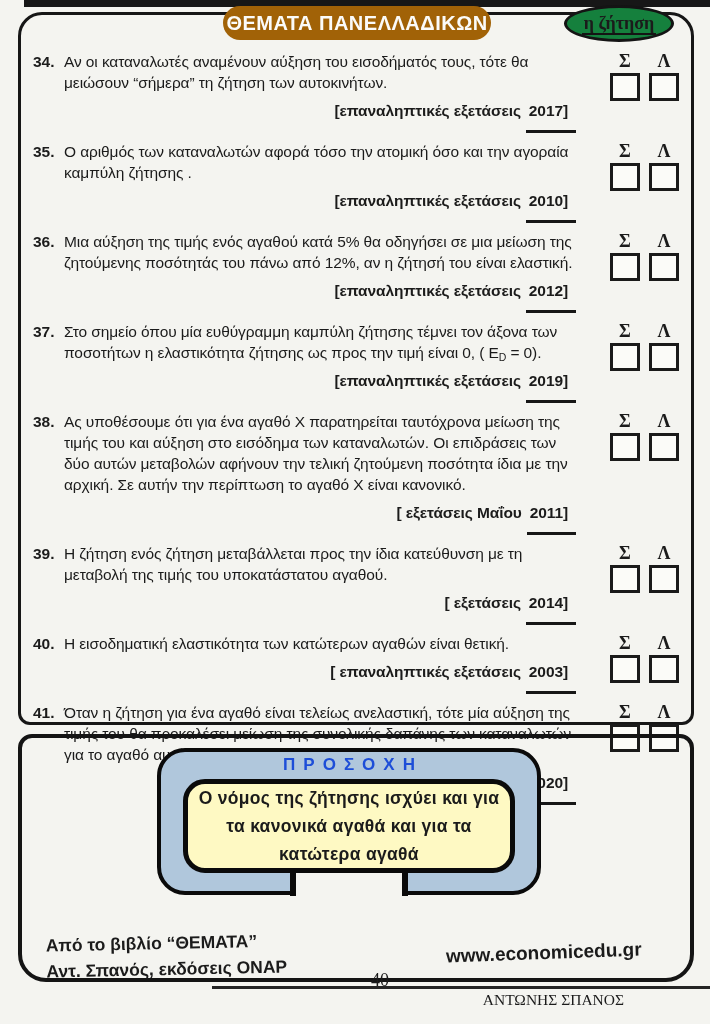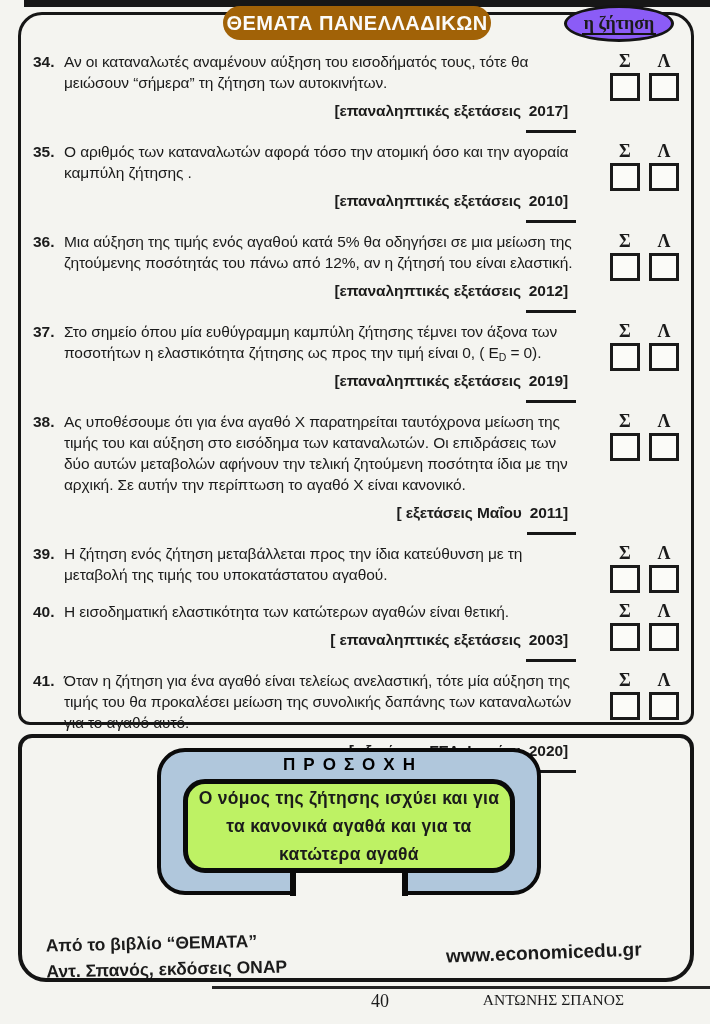--- a/index.html
+++ b/index.html
@@ -29,21 +29,21 @@
     background: #a16207; border-radius: 17px;
     display: flex; align-items: center; justify-content: center;
   }
   .header-pill span {
     color: #fbfbf9; font-weight: 700; font-size: 20px; letter-spacing: 0.5px;
     white-space: nowrap;
   }
   .topic-oval {
     position: absolute; left: 543px; top: -10px; width: 110px; height: 37px;
     border: 3px solid #141414; border-radius: 50%;
-    background: #8b5cf6;
+    background: #15803d;
     display: flex; align-items: center; justify-content: center;
   }
   .topic-oval span {
     font-family: "Liberation Serif", serif;
     font-weight: 700; font-size: 18px; white-space: nowrap;
     border-bottom: 2px solid #141414; padding: 0 2px 0 2px; line-height: 20px;
   }
 
   .questions { position: absolute; left: 12px; top: 36px; width: 648px; }
 
@@ -88,32 +88,32 @@
   }
   .attention {
     position: absolute; left: 135px; top: 10px; width: 384px; height: 147px;
     background: #b0c7dc;
     border: 4px solid #0a0a0a;
     border-radius: 28px;
   }
   .attention-title {
     text-align: center; margin-top: 3px;
     font-weight: 700; font-size: 17px; letter-spacing: 8px; padding-left: 8px;
-    color: #000000;
+    color: #1d4ed8;
   }
   .attention-notch {
     position: absolute; left: 50%; transform: translateX(-50%);
     bottom: -5px; width: 118px; height: 32px;
     background: #f4f4f0;
     border-left: 6px solid #0a0a0a; border-right: 6px solid #0a0a0a;
     z-index: 1;
   }
   .attention-inner {
     position: absolute; left: 22px; right: 22px; top: 27px; bottom: 18px;
-    background: #bef264;
+    background: #fef9c3;
     border: 5px solid #0a0a0a; border-radius: 22px;
     display: flex; align-items: center; justify-content: center;
     z-index: 2;
   }
   .attention-inner span {
     display: block; max-width: 305px; text-align: center;
     font-weight: 700; font-size: 17.5px; line-height: 28px; letter-spacing: 0.3px;
   }
   .footer-left {
     position: absolute; left: 24px; top: 192px;
@@ -125,21 +125,21 @@
     font-weight: 700; font-size: 19px;
     transform: rotate(-2deg);
   }
 
   
   .author-rule {
     position: absolute; left: 212px; top: 986px; width: 498px; height: 2.5px;
     background: #242424;
   }
   .page-number {
-    position: absolute; left: 340px; top: 991px; width: 80px;
+    position: absolute; left: 340px; top: 970px; width: 80px;
     text-align: center;
     font-family: "Liberation Serif", serif; font-size: 18px;
   }
   .author {
     position: absolute; right: 86px; top: 991px;
     font-family: "Liberation Serif", serif; font-size: 15.5px;
   }
 </style>
 </head>
 <body>
@@ -265,20 +265,23 @@
         <span class="ans-box"></span>
       </div>
     </div>
   </div>
 
   <div class="question">
     <div class="q-left">
       <span class="q-num">39.</span>
       <div class="q-body">
         <span class="q-text">Η ζήτηση ενός ζήτηση μεταβάλλεται προς την ίδια κατεύθυνση με τη μεταβολή της τιμής του υποκατάστατου αγαθού.</span><span class="q-sub"></span><span class="q-text2"></span>
+        <div class="q-cite">
+          <span class="cite-prefix">[ εξετάσεις</span><span class="cite-ul"><span class="cite-year">2014</span><span class="cite-suffix">]</span></span>
+        </div>
       </div>
     </div>
     <div class="q-answers">
       <div class="ans-col">
         <span class="ans-label sigma">Σ</span>
         <span class="ans-box"></span>
       </div>
       <div class="ans-col">
         <span class="ans-label lambda">Λ</span>
         <span class="ans-box"></span>

